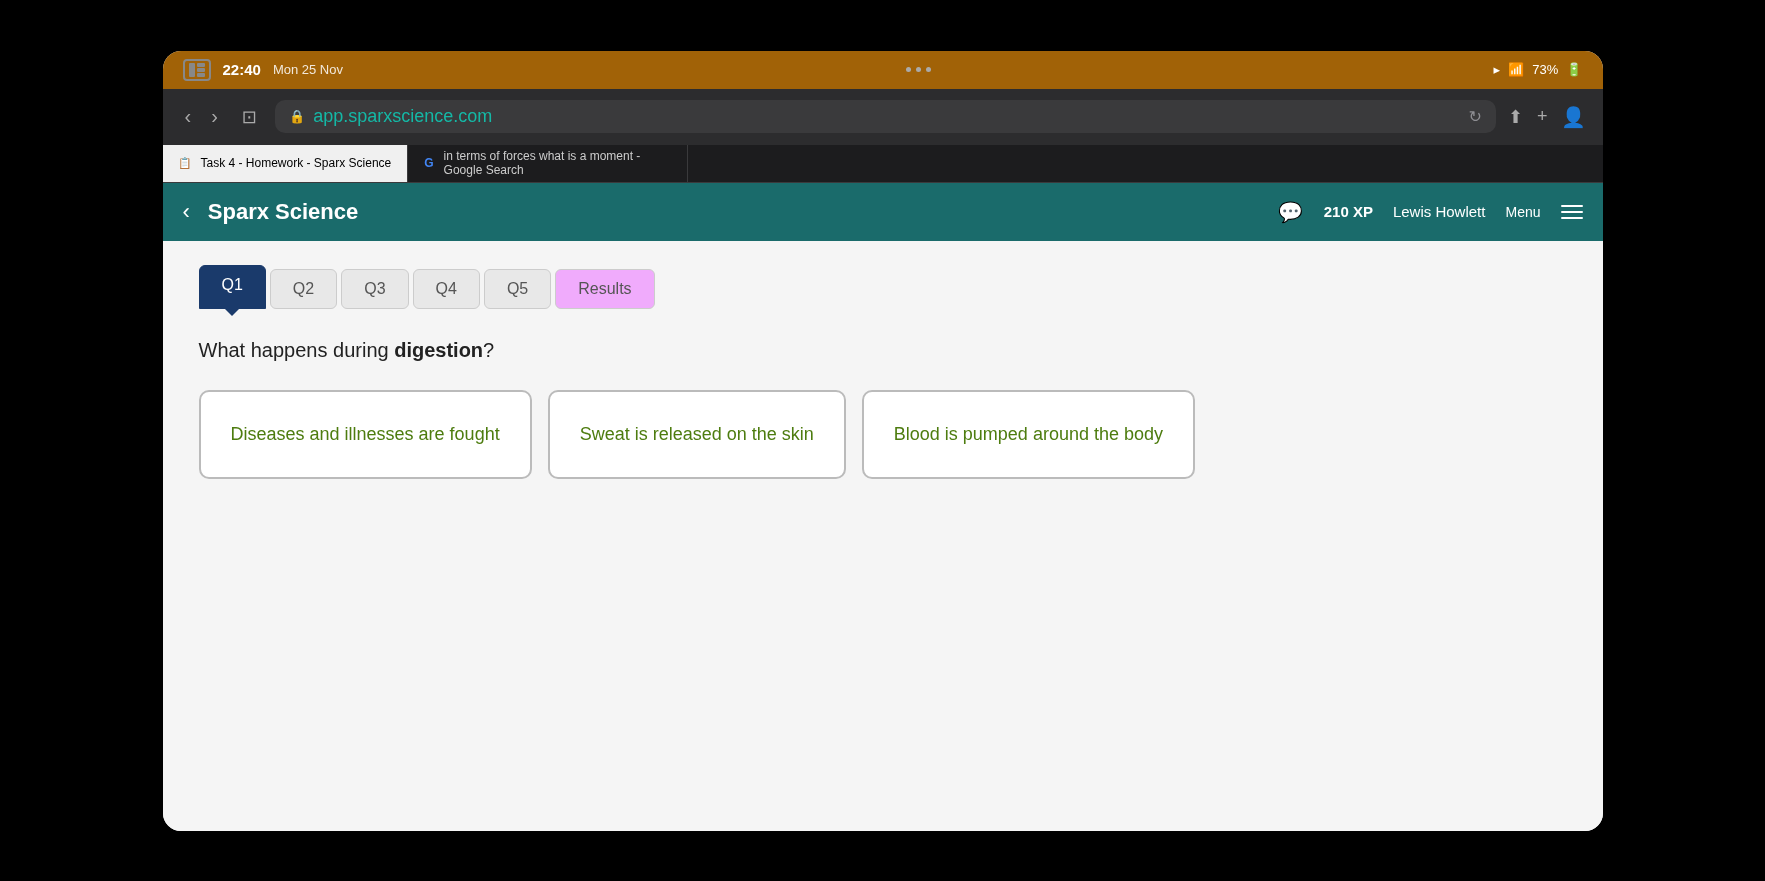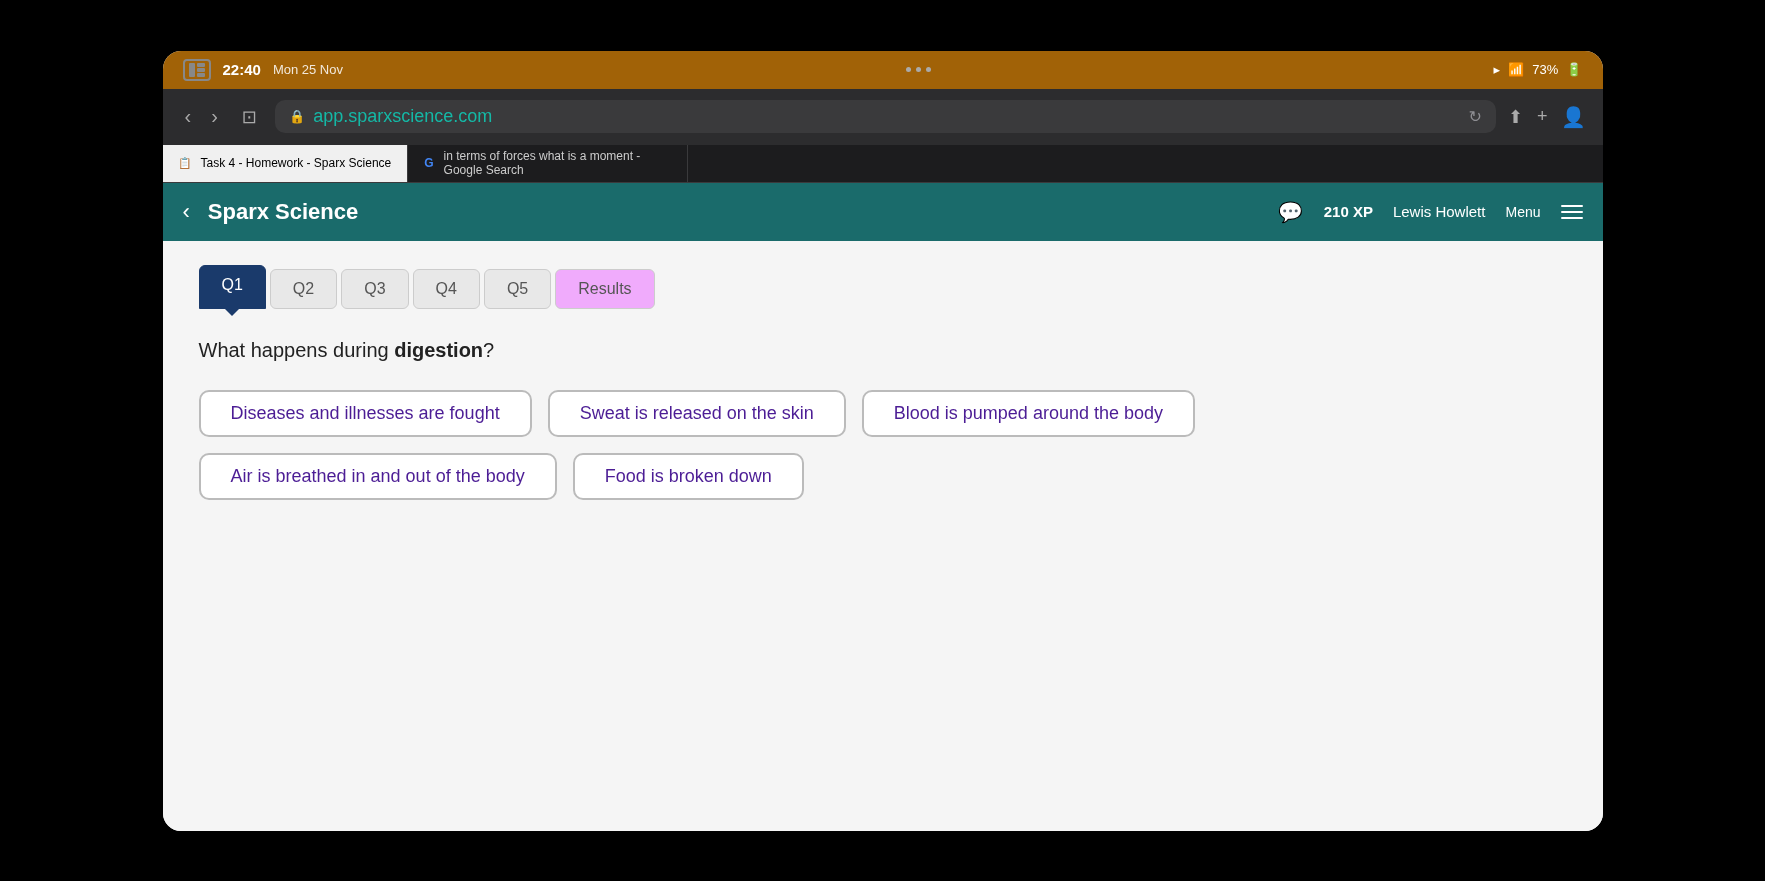--- a/index.html
+++ b/index.html
@@ -318,25 +318,25 @@
       font-weight: 700;
     }
 
     .options-row {
       display: flex;
       gap: 16px;
       margin-bottom: 16px;
     }
 
     .option-btn {
-      padding: 11px 30px;
+      padding: 32px 30px;
       border: 2px solid #bbb;
       border-radius: 10px;
       background: #fff;
-      color: #4c1d95;
+      color: #4d7c0f;
       font-size: 18px;
       cursor: pointer;
       text-align: left;
       font-family: inherit;
       white-space: nowrap;
       min-width: 200px;
     }
   </style>
 </head>
 <body>
@@ -428,20 +428,16 @@
     <div class="question-text">
       <span>What happens during </span><strong>digestion</strong><span>?</span>
     </div>
 
     <div class="options-row">
       <button class="option-btn">Diseases and illnesses are fought</button>
       <button class="option-btn">Sweat is released on the skin</button>
       <button class="option-btn">Blood is pumped around the body</button>
     </div>
 
-    <div class="options-row">
-      <button class="option-btn">Air is breathed in and out of the body</button>
-      <button class="option-btn">Food is broken down</button>
-    </div>
 
   </div>
 
 </div>
 
 </body></html>

